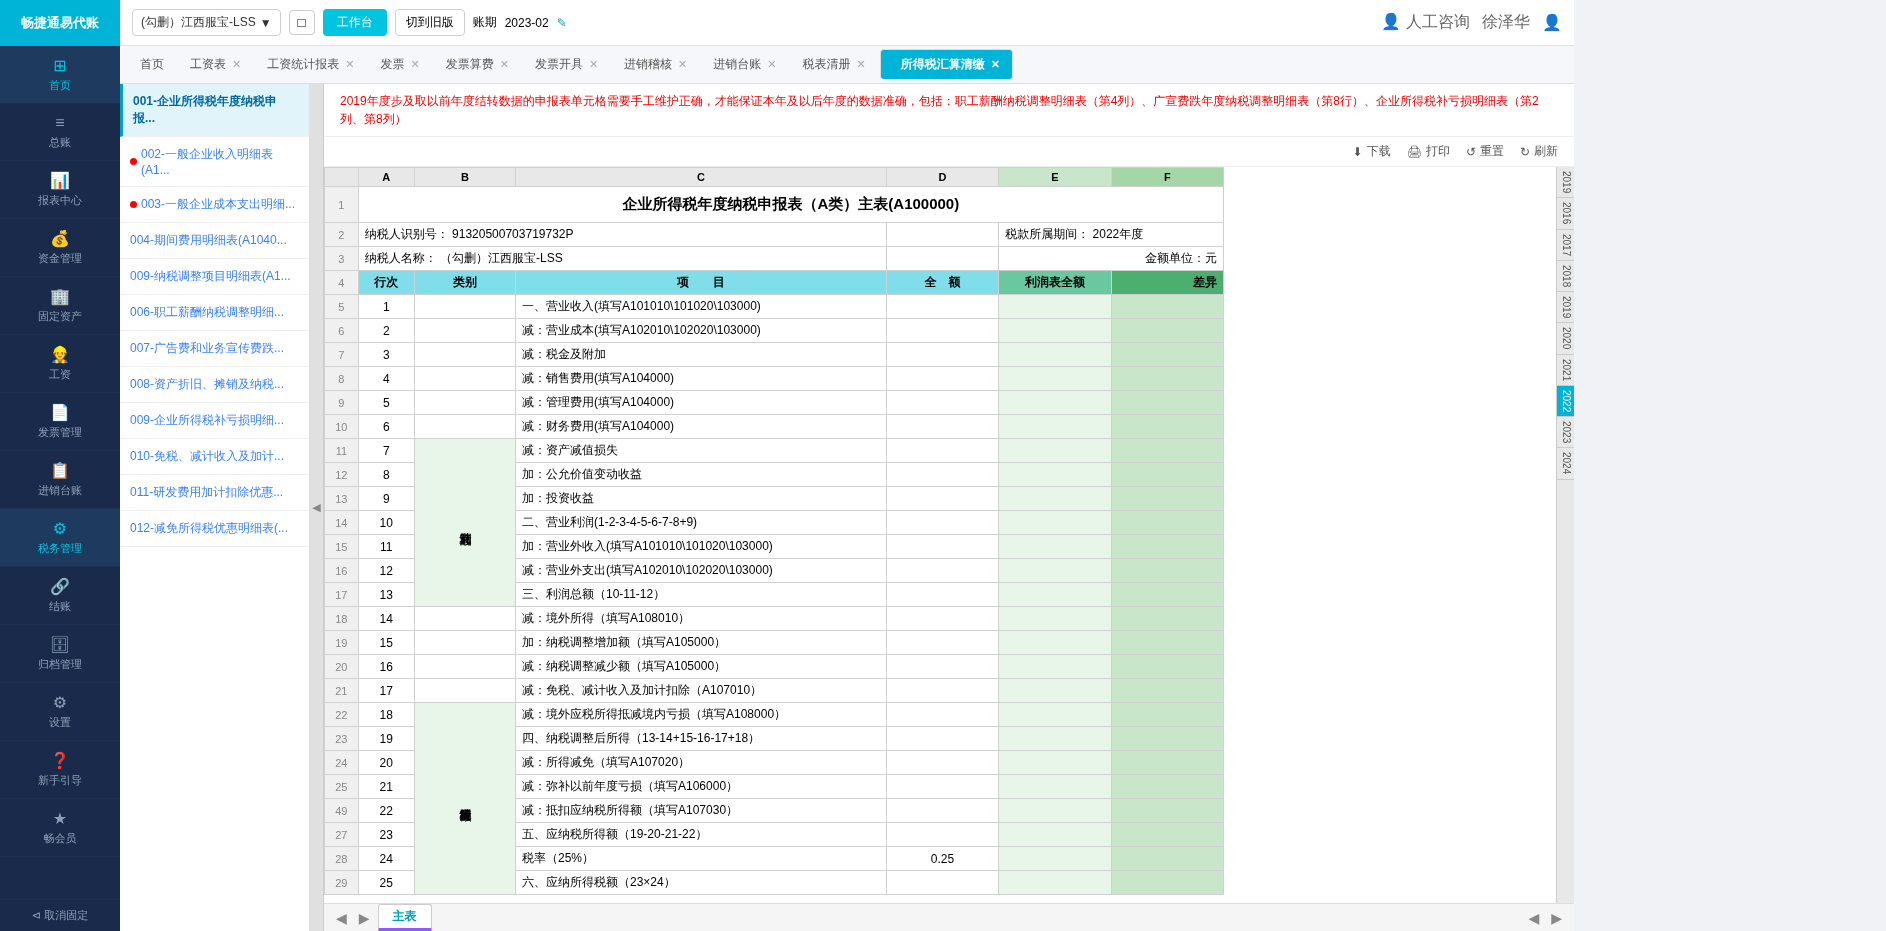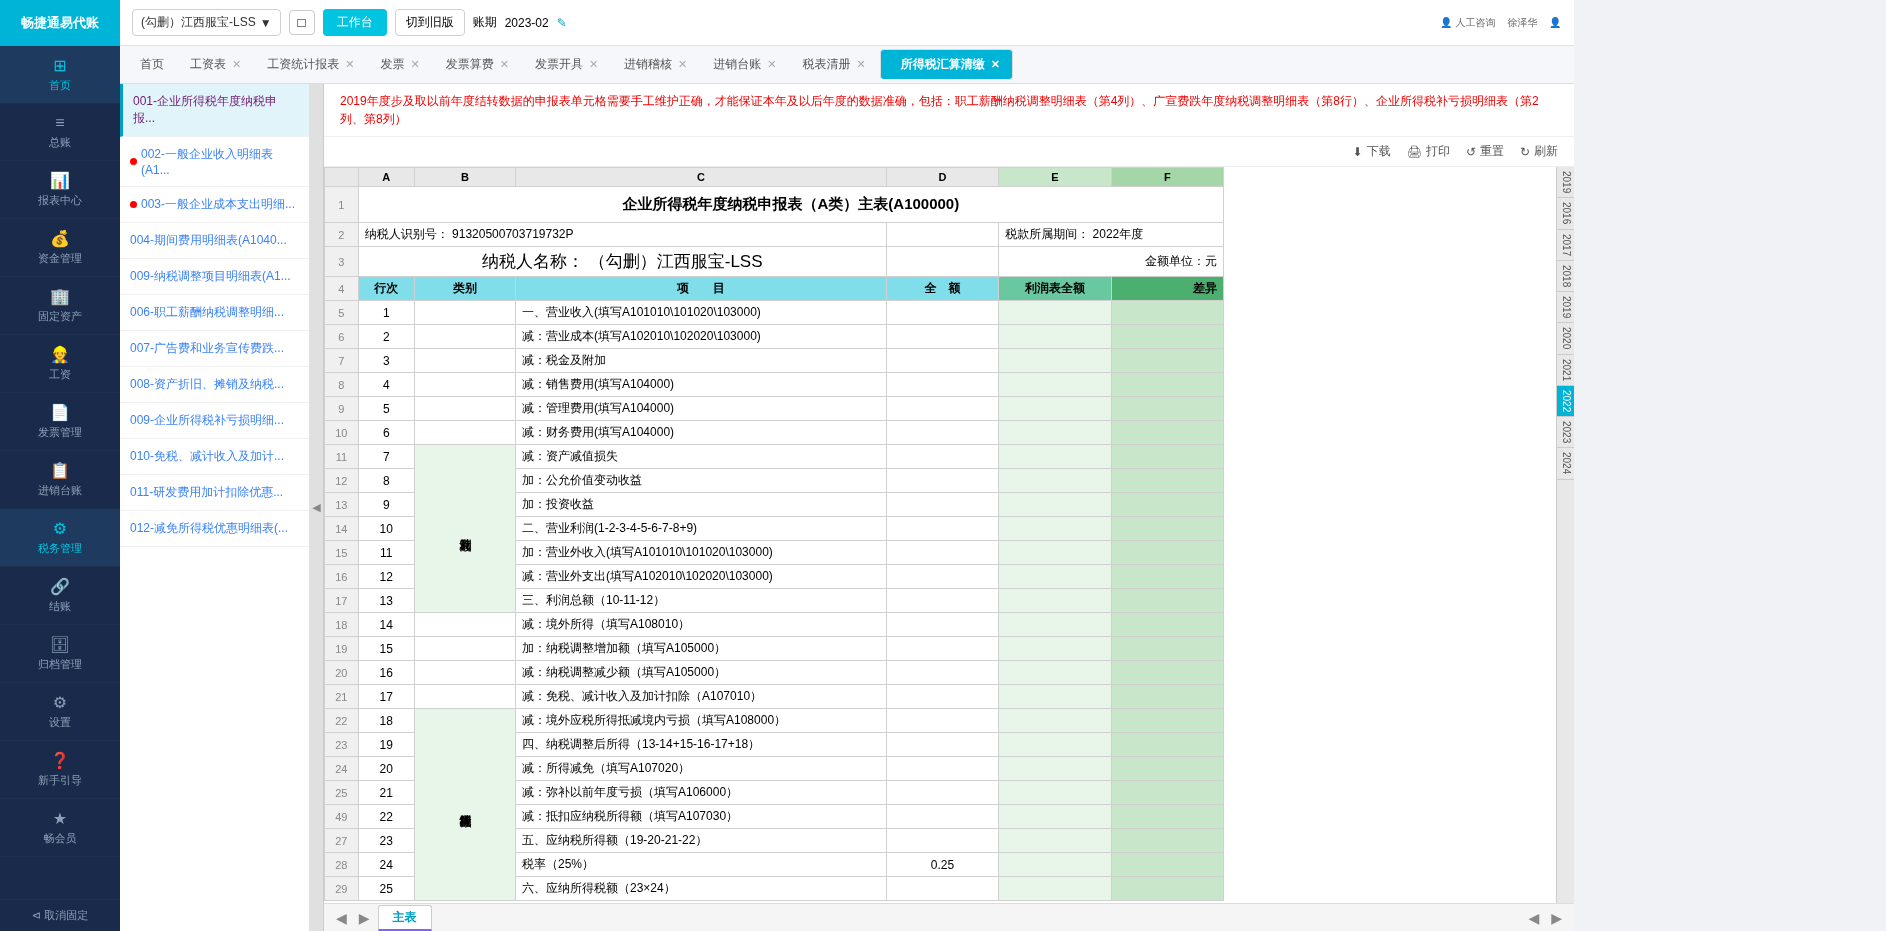--- a/index.html
+++ b/index.html
@@ -17,35 +17,35 @@
     .sidebar-footer { margin-top: auto; padding: 8px; font-size: 11px; color: #8aa0b8; cursor: pointer; text-align: center; border-top: 1px solid #1e3050; }
 
     
     .main-area { flex: 1; display: flex; flex-direction: column; overflow: hidden; }
 
     
     .top-bar { height: 46px; background: #fff; display: flex; align-items: center; padding: 0 12px; border-bottom: 1px solid #e0e0e0; gap: 8px; flex-shrink: 0; }
     .company-selector { display: flex; align-items: center; gap: 4px; border: 1px solid #d0d0d0; border-radius: 4px; padding: 4px 8px; cursor: pointer; font-size: 12px; color: #333; background: #fff; }
     .workbench-btn { background: #00c4e0; color: white; border: none; border-radius: 4px; padding: 5px 14px; cursor: pointer; font-size: 12px; }
     .switch-btn { border: 1px solid #d0d0d0; border-radius: 4px; padding: 4px 10px; cursor: pointer; font-size: 12px; background: #fff; }
-    .top-bar-right { margin-left: auto; display: flex; align-items: center; gap: 12px; font-size: 10px; color: #666; }
+    .top-bar-right { margin-left: auto; display: flex; align-items: center; gap: 12px; font-size: 16px; color: #666; }
 
     
     .tab-bar { height: 38px; background: #f5f7fa; border-bottom: 1px solid #ddd; display: flex; align-items: center; padding: 0 8px; gap: 2px; flex-shrink: 0; overflow-x: auto; }
     .tab-item { display: flex; align-items: center; gap: 4px; padding: 6px 12px; font-size: 12px; color: #555; cursor: pointer; border-radius: 3px 3px 0 0; white-space: nowrap; }
     .tab-item.active { background: #fff; color: #00b4d8; border: 1px solid #ddd; border-bottom: 1px solid #fff; font-weight: bold; }
     .tab-close { color: #aaa; font-size: 11px; margin-left: 2px; }
 
     
     .content-area { flex: 1; display: flex; overflow: hidden; }
 
     
     .left-panel { width: 190px; background: #fff; border-right: 1px solid #e0e0e0; display: flex; flex-direction: column; flex-shrink: 0; overflow-y: auto; }
     .left-panel-item { padding: 9px 10px; font-size: 12px; cursor: pointer; color: #3b82f6; border-bottom: 1px solid #f0f0f0; display: flex; align-items: center; gap: 4px; }
-    .left-panel-item.active { background: #e0f4fa; color: #701a75; font-weight: normal; border-left: 3px solid #00a0c0; }
+    .left-panel-item.active { background: #e0f4fa; color: #0369a1; font-weight: bold; border-left: 3px solid #00a0c0; }
     .left-panel-item .err-dot { width: 7px; height: 7px; border-radius: 50%; background: red; flex-shrink: 0; }
 
     
     .right-content { flex: 1; display: flex; flex-direction: column; overflow: hidden; background: #f5f7fa; }
 
     
     .warning-bar { background: #fff; padding: 8px 16px; font-size: 12px; color: #e00; line-height: 1.5; border-bottom: 1px solid #eee; flex-shrink: 0; }
 
     
     .toolbar { display: flex; align-items: center; justify-content: flex-end; gap: 16px; padding: 6px 16px; background: #fff; border-bottom: 1px solid #eee; flex-shrink: 0; }
@@ -61,21 +61,21 @@
 
     
     .sheet-table { border-collapse: collapse; font-size: 12px; min-width: 900px; }
     .sheet-table th, .sheet-table td { border: 1px solid #d0d0d0; padding: 3px 6px; white-space: nowrap; }
     .sheet-table .row-num { background: #f0f0f0; text-align: center; color: #888; font-size: 11px; width: 30px; }
     .sheet-table .col-header { background: #e8e8e8; text-align: center; font-weight: bold; font-size: 11px; }
 
     
     .sheet-tabs { height: 28px; background: #f5f5f5; border-top: 1px solid #ddd; display: flex; align-items: center; padding: 0 8px; gap: 4px; flex-shrink: 0; justify-content: space-between; }
     .sheet-tab { padding: 3px 14px; font-size: 12px; cursor: pointer; border: 1px solid #ccc; background: #fff; border-radius: 3px 3px 0 0; }
-    .sheet-tab.active { background: #fff; border-bottom: 2px solid #8b5cf6; font-weight: bold; color: #00a0c0; }
+    .sheet-tab.active { background: #fff; border-bottom: 4px solid #8b5cf6; font-weight: bold; color: #00a0c0; }
     .sheet-nav-btn { cursor: pointer; font-size: 14px; color: #888; padding: 0 4px; }
 
     
     .collapse-btn { width: 14px; background: #e0e0e0; cursor: pointer; display: flex; align-items: center; justify-content: center; font-size: 11px; color: #888; flex-shrink: 0; border-right: 1px solid #ccc; }
   </style>
 </head>
 <body>
 
 <div class="app-container">
 
@@ -282,21 +282,21 @@
                     </td>
                     <td></td>
                     <td colspan="2" style="font-size:12px;">
                       <span>税款所属期间：</span>
                       <span>2022年度</span>
                     </td>
                   </tr>
 
                   <tr>
                     <td class="row-num">3</td>
-                    <td colspan="3" style="font-size:17px;text-align:center;">
+                    <td colspan="3" style="font-size:12px;">
                       <span>纳税人名称：</span>
                       <span>（勾删）江西服宝-LSS</span>
                     </td>
                     <td></td>
                     <td colspan="2" style="text-align:right;font-size:12px;">金额单位：元</td>
                   </tr>
 
                   <tr>
                     <td class="row-num">4</td>
                     <td class="header-row" style="background:#80deea;text-align:center;font-weight:bold;">行次</td>

